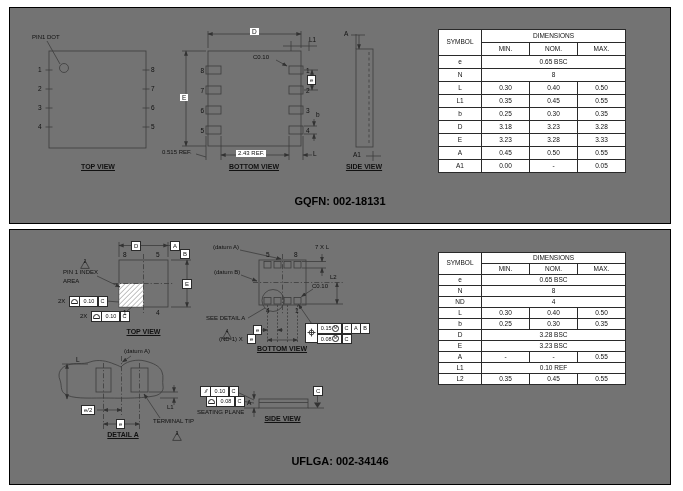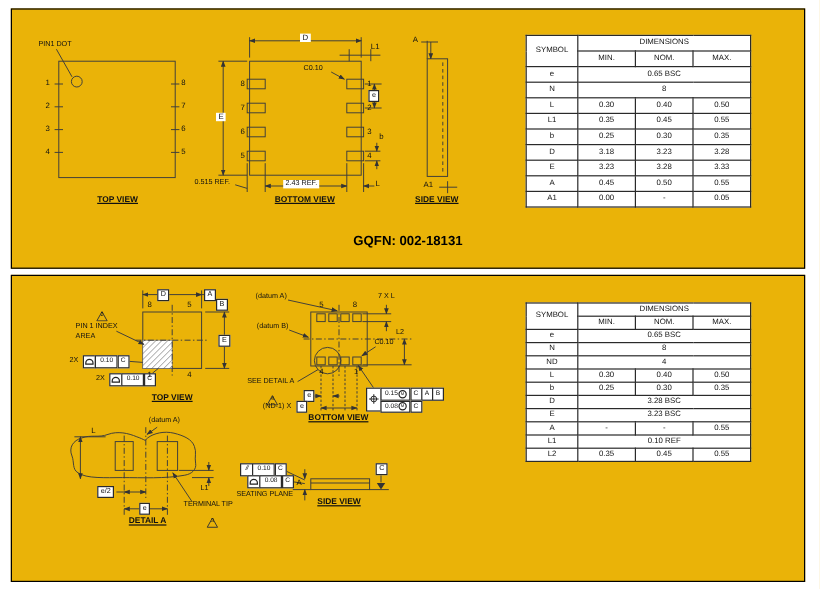--- a/index.html
+++ b/index.html
@@ -1,17 +1,17 @@
 <!DOCTYPE html>
 <html><head>
 <meta charset="utf-8">
 <style>
   html,body{margin:0;padding:0;background:#fff;}
   .page{position:relative;width:683px;height:491px;background:#fff;font-family:"Liberation Sans",sans-serif;overflow:hidden;}
-  .panel{position:absolute;border:1.5px solid #000;background:#eab308;}
+  .panel{position:absolute;border:1.5px solid #000;background:#737373;}
   #p1{left:9px;top:7px;width:660px;height:215px;}
   #p2{left:9px;top:229px;width:660px;height:254px;}
   svg.draw{position:absolute;left:0;top:0;}
   .lbl{position:absolute;font-size:6.5px;line-height:7px;color:#111;white-space:nowrap;}
   .sm{font-size:6px;}
   .wbg{background:#fff;padding:0 2px;}
   .cap{position:absolute;font-size:7px;font-weight:bold;color:#111;text-decoration:underline;text-align:center;white-space:nowrap;}
   .bx{position:absolute;font-size:6px;line-height:8px;border:1px solid #2a2a2a;background:#fff;padding:0 2px;color:#111;white-space:nowrap;}
   .title{position:absolute;left:0;width:100%;text-align:center;font-weight:bold;font-size:11px;color:#000;}
   .dimtable{position:absolute;border-collapse:collapse;table-layout:fixed;background:#fff;}
@@ -482,15 +482,16 @@
           </tr>
       <tr style="height:11px">
             <td>L2</td>
             <td>0.35</td>
             <td>0.45</td>
             <td>0.55</td>
           </tr>
       </tbody>
     </table>
 
+    <div class="title" style="top:225px">UFLGA: 002-34146</div>
   </div>
 
 </div>
 
 </body></html>

